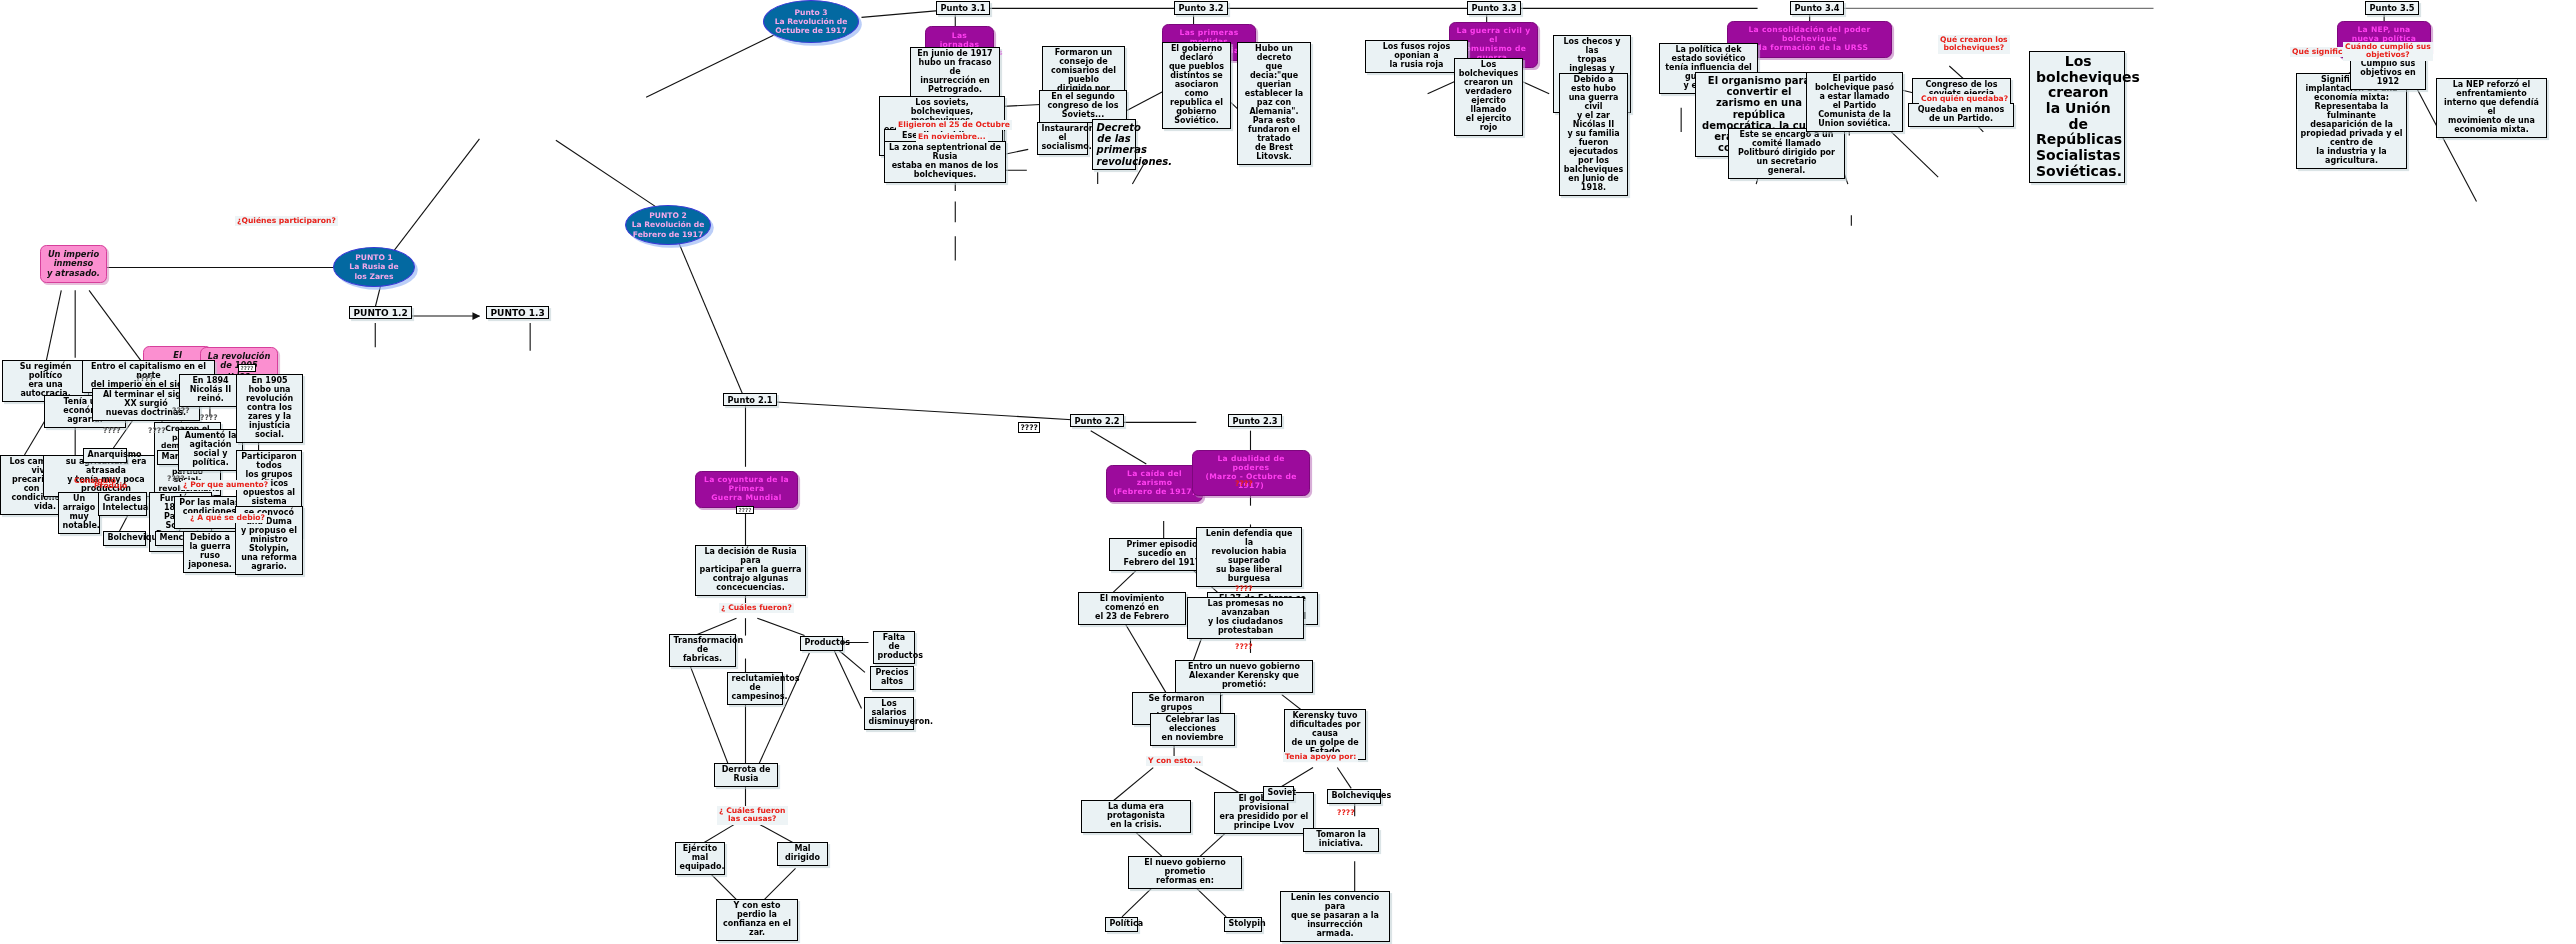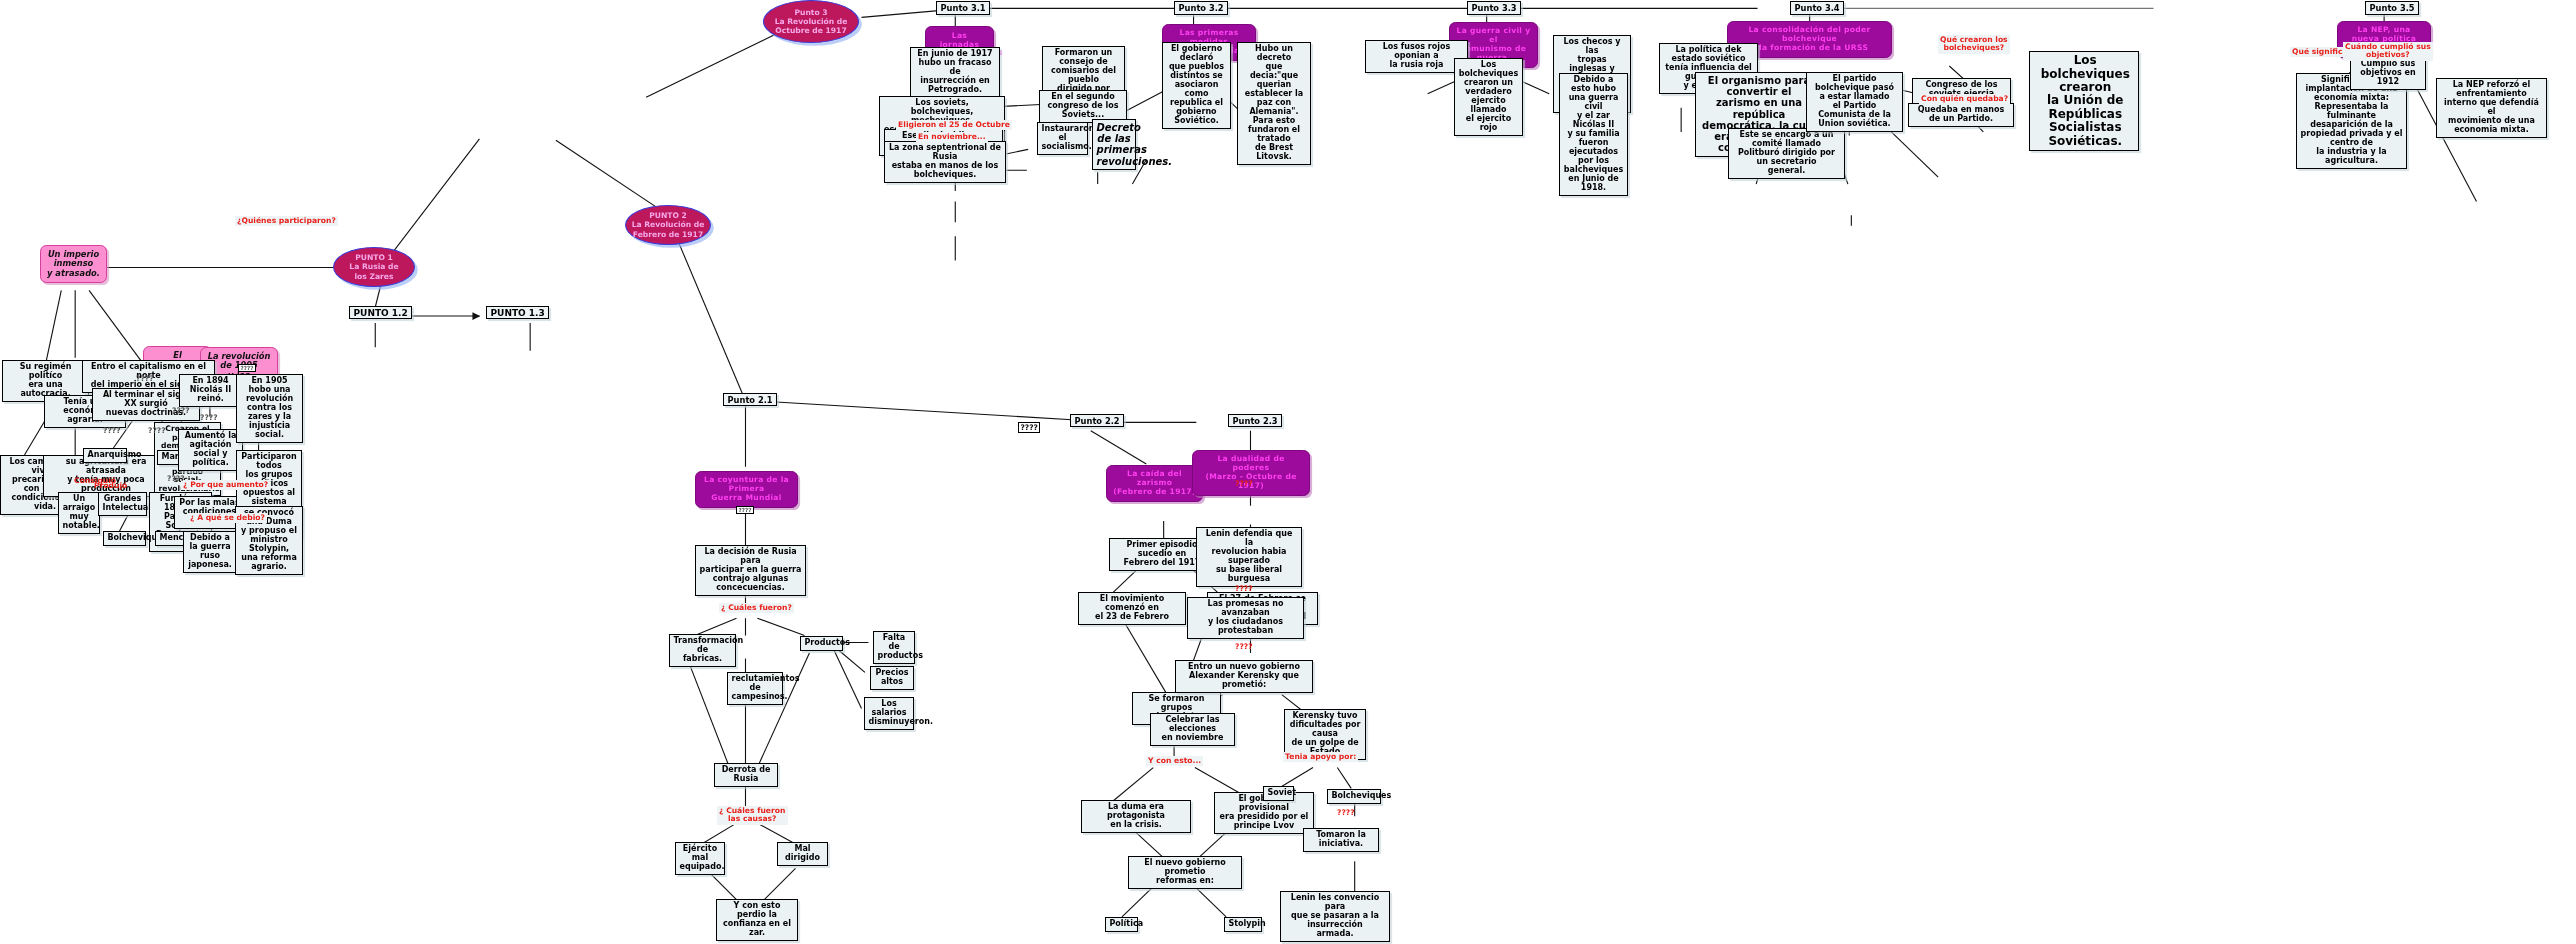--- a/index.html
+++ b/index.html
@@ -32,21 +32,21 @@
     padding:3.5px 5.6px;box-shadow:2.1px 2.1px 0 rgba(215,150,195,.6);
   }
   
   .purple{
     background:#9c0b9c;border:1.4px solid #7d077d;border-radius:6.3px;
     color:#ff3ff0;font-weight:700;line-height:1.18;letter-spacing:0.3px;
     padding:4.2px 6.3px;box-shadow:2.1px 2.1px 0 rgba(190,120,190,.6);
   }
   
   .ellipse{
-    background:#be185d;border:1.4px solid #3a3ad6;border-radius:50%;
+    background:#0369a1;border:1.4px solid #3a3ad6;border-radius:50%;
     color:#f4a8e8;font-weight:700;line-height:1.2;
     display:flex;align-items:center;justify-content:center;
     box-shadow:2.8px 2.8px 0 rgba(150,180,245,.65);
   }
   
   .root{
     background:#eef4f6;border:2.1px solid #d63fd6;border-radius:50%;
     color:#8e0d8e;font-style:italic;font-weight:700;
     display:flex;align-items:center;justify-content:center;line-height:1.25;
     box-shadow:3.5px 3.5px 0 rgba(205,150,210,.55);
@@ -562,21 +562,21 @@
   <div class="node box" style="left:1806px;top:72px;width:97px;font-size:8px;">
     <span style="white-space:pre-line;">El partido bolchevique pasó
 a estar llamado
 el Partido Comunista de la
 Union soviética.</span></div>
   <div class="node box" style="left:1912px;top:78px;width:99px;font-size:8px;">
     <span style="white-space:pre-line;">Congreso de los soviets ejercia
 un poder legislativo</span></div>
   <div class="node box" style="left:1908px;top:103px;width:106px;font-size:8px;">
     <span>Quedaba en manos de un Partido.</span></div>
-  <div class="node box" style="left:2029px;top:51px;width:110px;font-size:12px;padding-left:6px;">
+  <div class="node box" style="left:2029px;top:51px;width:96px;font-size:14px;padding-left:6px;">
     <span style="white-space:pre-line;">Los bolcheviques crearon
 la Unión de Repúblicas Socialistas
 Soviéticas.</span></div>
 
   <div class="node box" style="left:2296px;top:73px;width:111px;font-size:8px;">
     <span style="white-space:pre-line;">Significaba la implantación de una
 economía mixta: Representaba la
 fulminante desaparición de la
 propiedad privada y el centro de
 la industria y la agricultura.</span></div>

